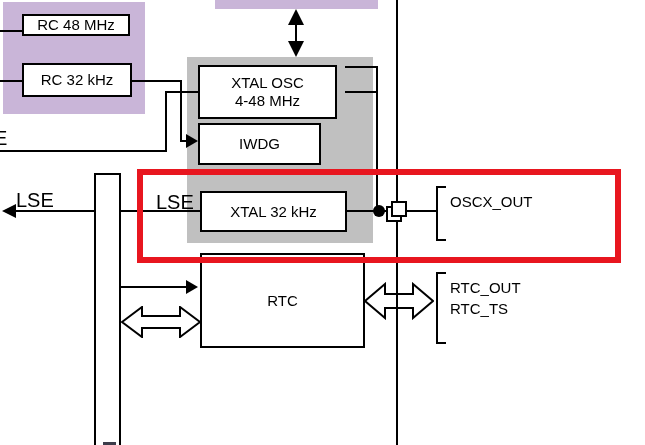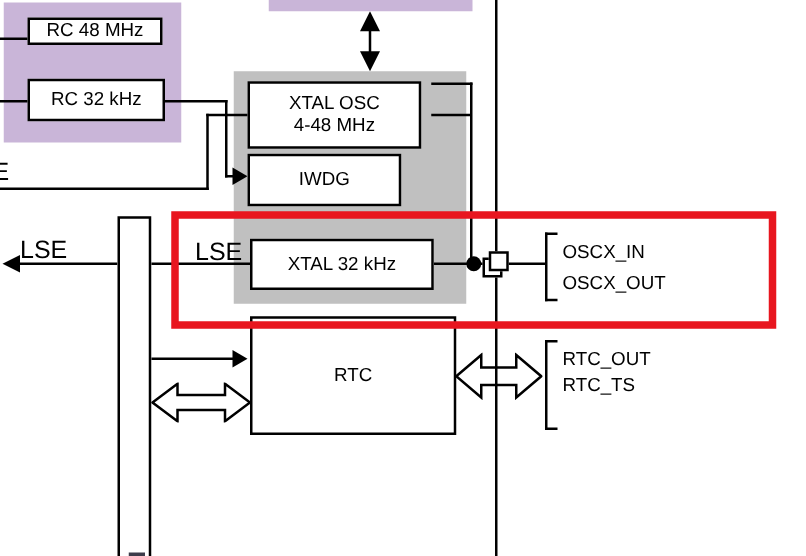--- a/index.html
+++ b/index.html
@@ -87,21 +87,20 @@
 </svg>
 
 <div class="wire" style="left:396px;top:0;width:2px;height:445px;"></div>
 
 <div class="dot" style="left:373px;top:205px;"></div>
 <div class="sq" style="left:386px;top:206px;"></div>
 <div class="sq" style="left:391px;top:201px;"></div>
 
 <div class="bracket" style="left:436px;top:186px;width:10px;height:55px;"></div>
 <div class="pinlist" style="left:450px;top:189px;line-height:25px;">
-  <div>OSCX_IN</div>
   <div>OSCX_OUT</div>
 </div>
 <div class="bracket" style="left:436px;top:272px;width:10px;height:72px;"></div>
 <div class="pinlist" style="left:450px;top:277px;line-height:21px;">
   <div>RTC_OUT</div>
   <div>RTC_TS</div>
 </div>
 
 <div class="lbl" style="left:16px;top:192px;">LSE</div>
 <div class="lbl" style="left:156px;top:194px;">LSE</div>

